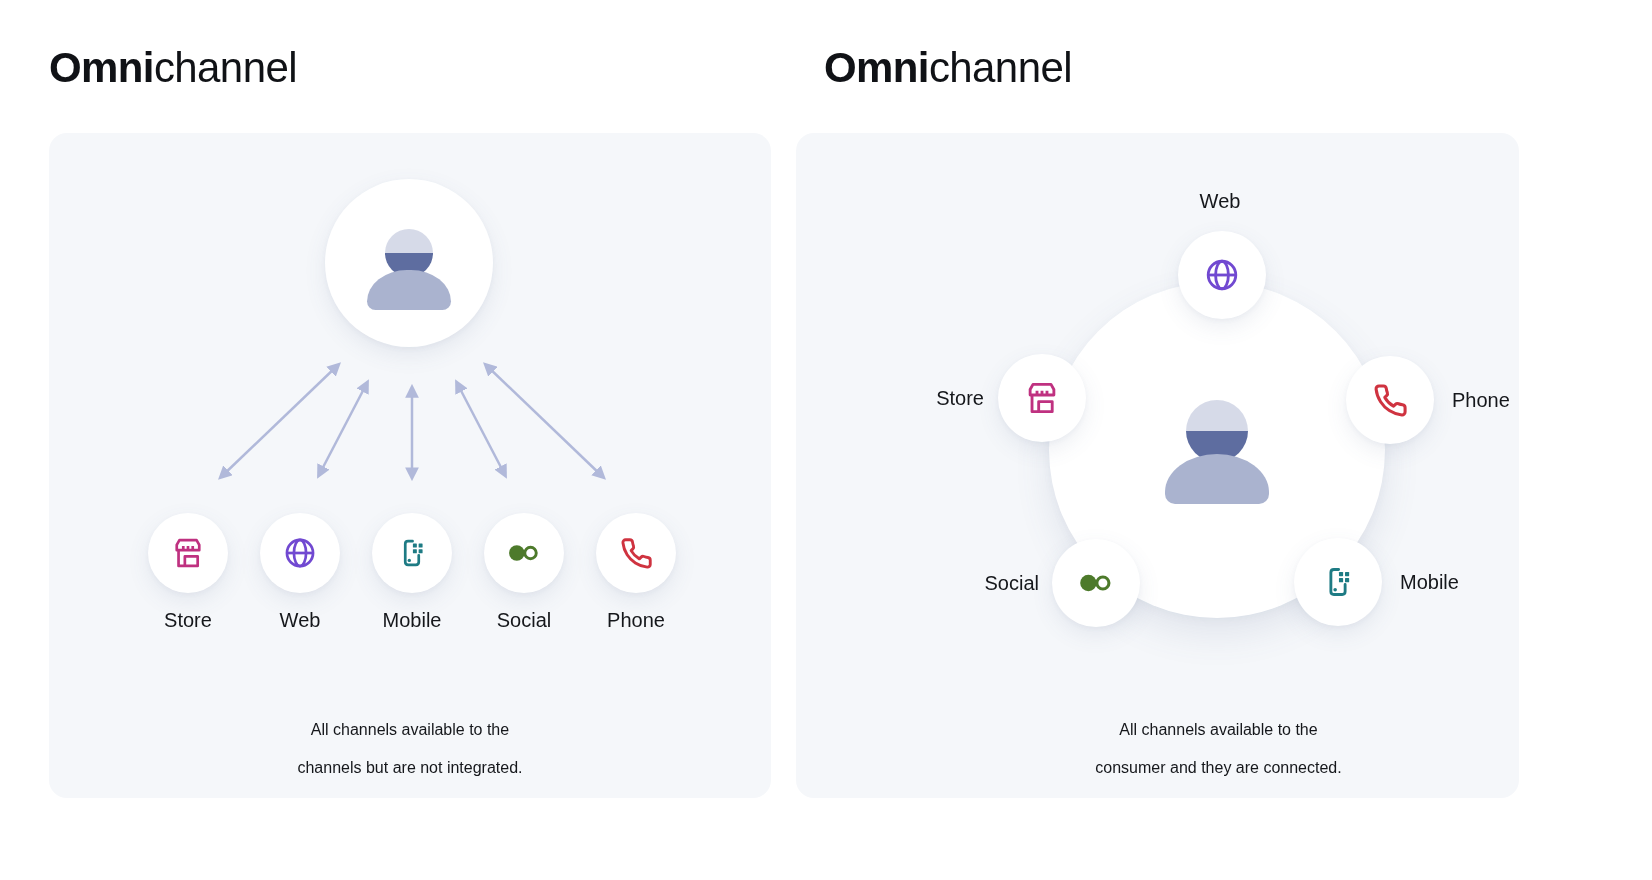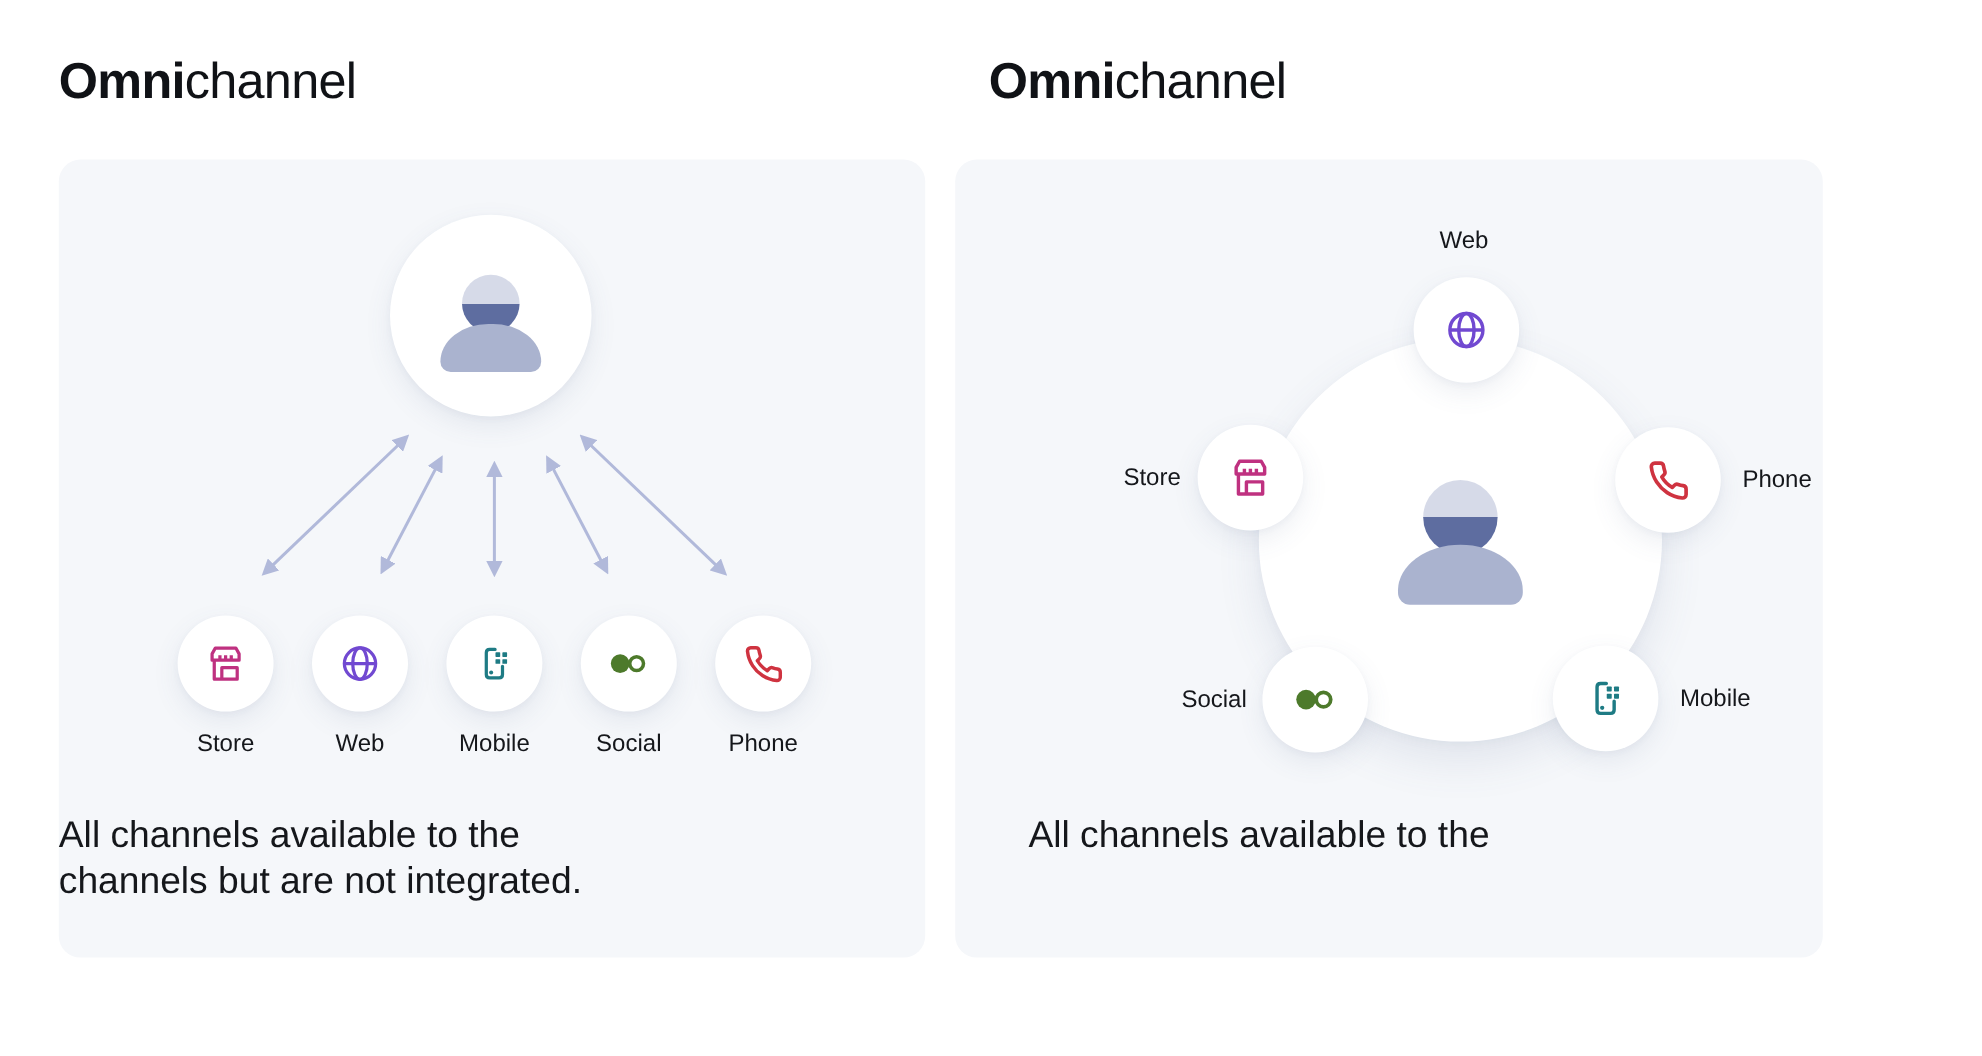--- a/index.html
+++ b/index.html
@@ -53,22 +53,22 @@
   .channel-circle { width:80px; height:80px; }
   .channel-label { margin-top:14px; font-size:20px; line-height:26px; color:#15171b; white-space:nowrap; }
   .ic { width:36px; height:36px; display:block; }
   .ic-store  { color:var(--store,#bf3180); }
   .ic-web    { color:var(--web,#7149d1); }
   .ic-mobile { color:var(--mobile,#1e7b84); }
   .ic-social { color:var(--social,#4d7a2b); }
   .ic-phone  { color:var(--phone,#cf3340); width:33px; height:33px; }
   
   .caption {
-    position:absolute; top:544px; left:0; right:0;
-    text-align:left; font-size:31px; line-height:38px; color:#15171b;
+    position:absolute; top:578px; left:0; right:0;
+    text-align:center; font-size:16px; line-height:38px; color:#15171b;
   }
   .caption-right { transform:translateX(61px); }
   
   .hub-circle {
     position:absolute; left:253px; top:149px; width:336px; height:336px;
     border-radius:50%; background:#ffffff; z-index:1;
     box-shadow:0 16px 36px rgba(80,95,140,.12), 0 3px 8px rgba(80,95,140,.05);
     display:flex; justify-content:center; padding-top:118px;
   }
   .hub-circle .head { width:62px; height:62px; }
@@ -233,17 +233,18 @@
             <rect x="16.8" y="12.7" width="3.5" height="3.5" rx="0.5"></rect>
             <rect x="21.9" y="12.7" width="3.5" height="3.5" rx="0.5"></rect>
             <circle cx="13.6" cy="22.6" r="1.5"></circle>
           </g>
         </svg>
       </div>
       <div class="node-label anchor-left" style="left:604px; top:449px;">Mobile</div>
 
       <div class="caption caption-right">
         <div>All channels available to the</div>
+        <div>consumer and they are connected.</div>
       </div>
     </div>
   </div>
 
 </div>
 
 </body></html>

